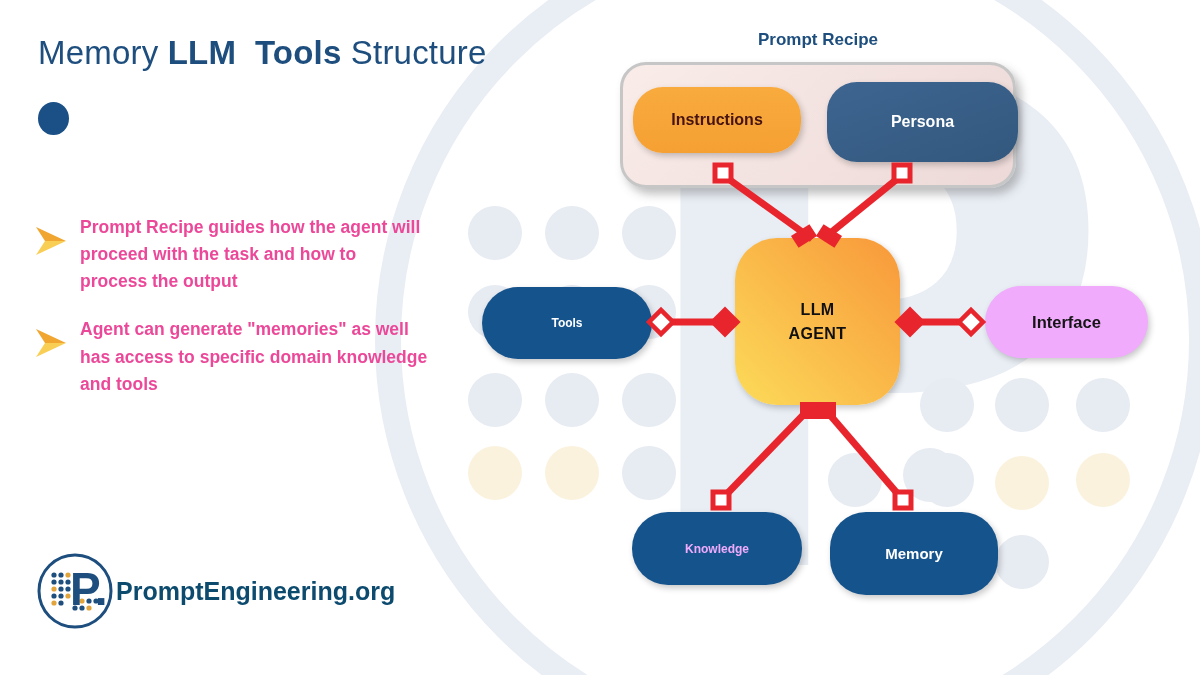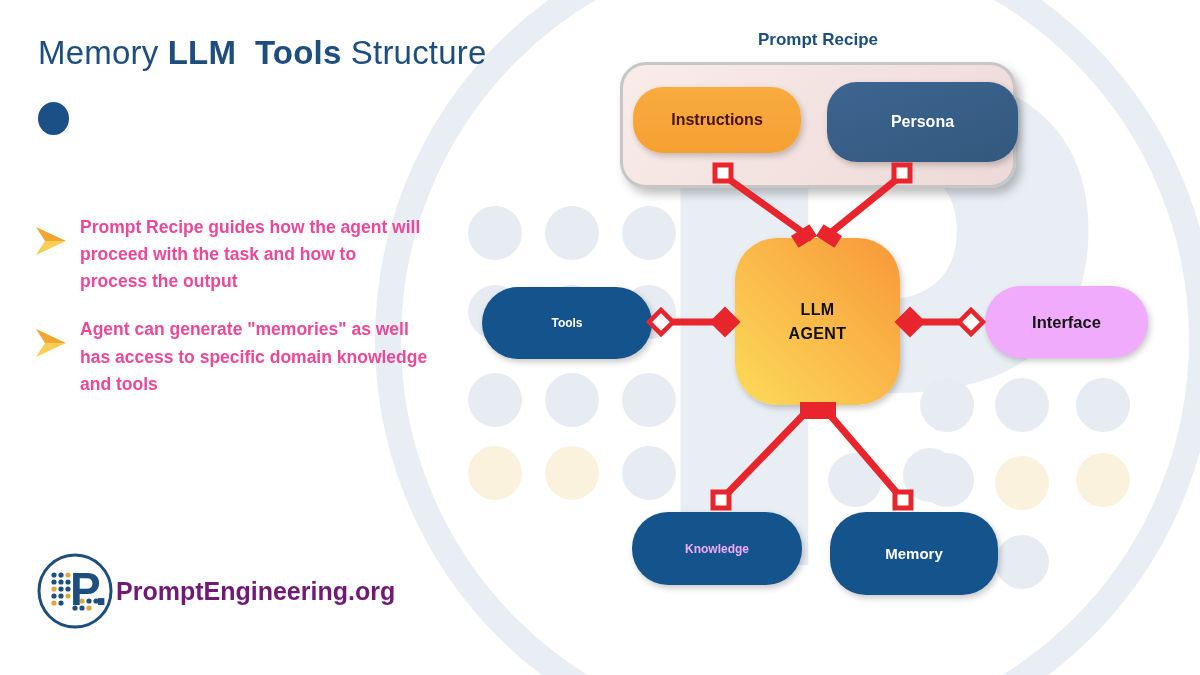--- a/index.html
+++ b/index.html
@@ -27,21 +27,21 @@
   .swatch.optional  { background:#1b5086; }
   .legend-label { font-weight:bold; color:#1d4e7e; font-size:17px; }
 
   .bullets { position:absolute; left:36px; top:214px; width:392px; }
   .bullet { display:flex; gap:12px; margin-bottom:21px; }
   .bullet-icon { flex:0 0 32px; margin-top:13px; }
   .bullet-text { font-weight:bold; color:#ec4899; font-size:17.5px; line-height:1.55; }
 
   
   .footer { position:absolute; left:34px; top:550px; display:flex; align-items:center; }
-  .brand { font-weight:bold; color:#701a75; font-size:25px; margin-left:0px;text-align:center; }
+  .brand { font-weight:bold; color:#0c4a6e; font-size:25px; margin-left:0px;text-align:center; }
 
   
   .recipe-label { position:absolute; left:620px; top:30px; width:396px; text-align:center;
                   font-size:17px; font-weight:bold; color:#1d4e7e; }
   .recipe-box { position:absolute; left:620px; top:62px; width:396px; height:126px;
                 background:linear-gradient(135deg,#f9ece9 0%,#f2e1de 60%,#ecd9d8 100%);
                 border:3px solid #c6c6c6; border-radius:26px;
                 box-shadow:5px 6px 10px rgba(110,110,110,.45); }
 
   .node { position:absolute; display:flex; flex-direction:column; align-items:center;

